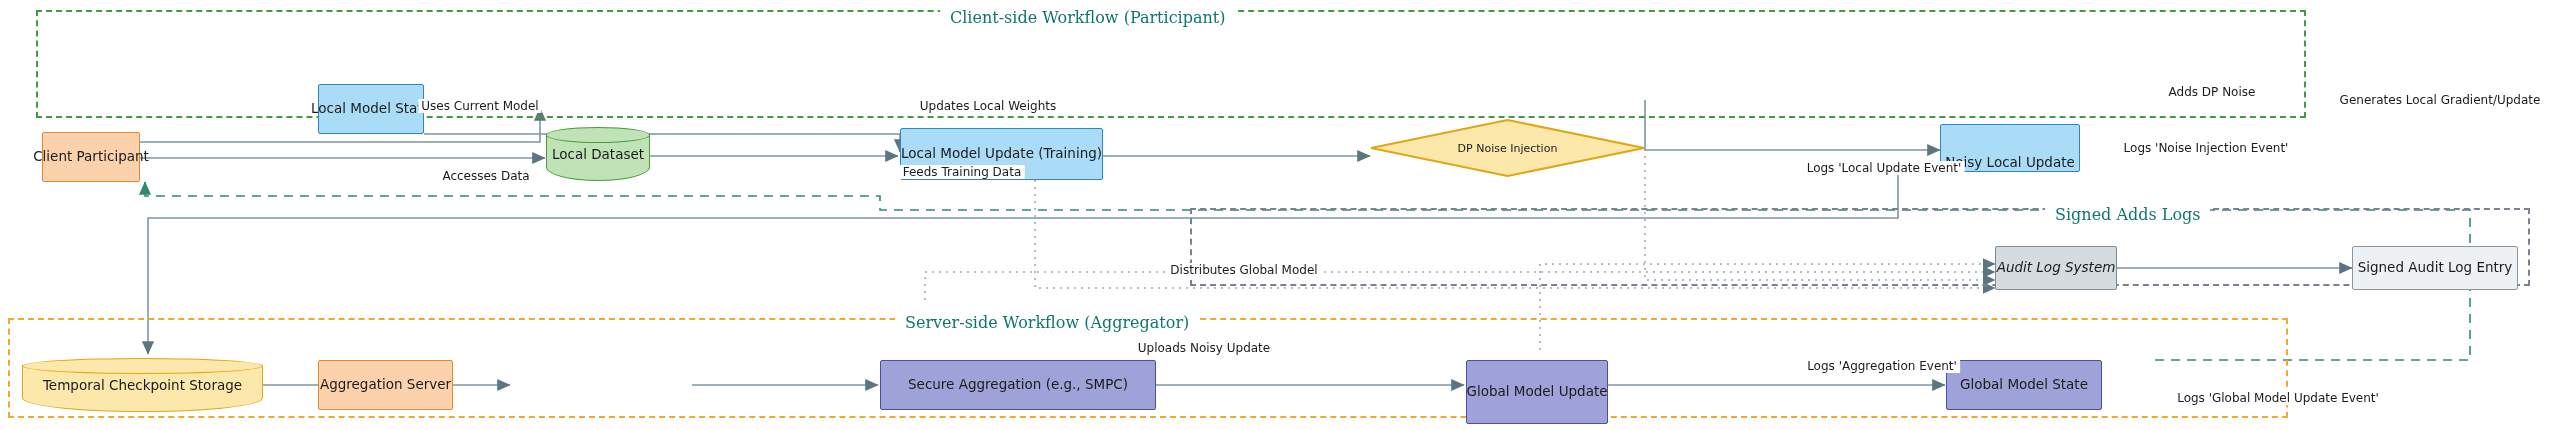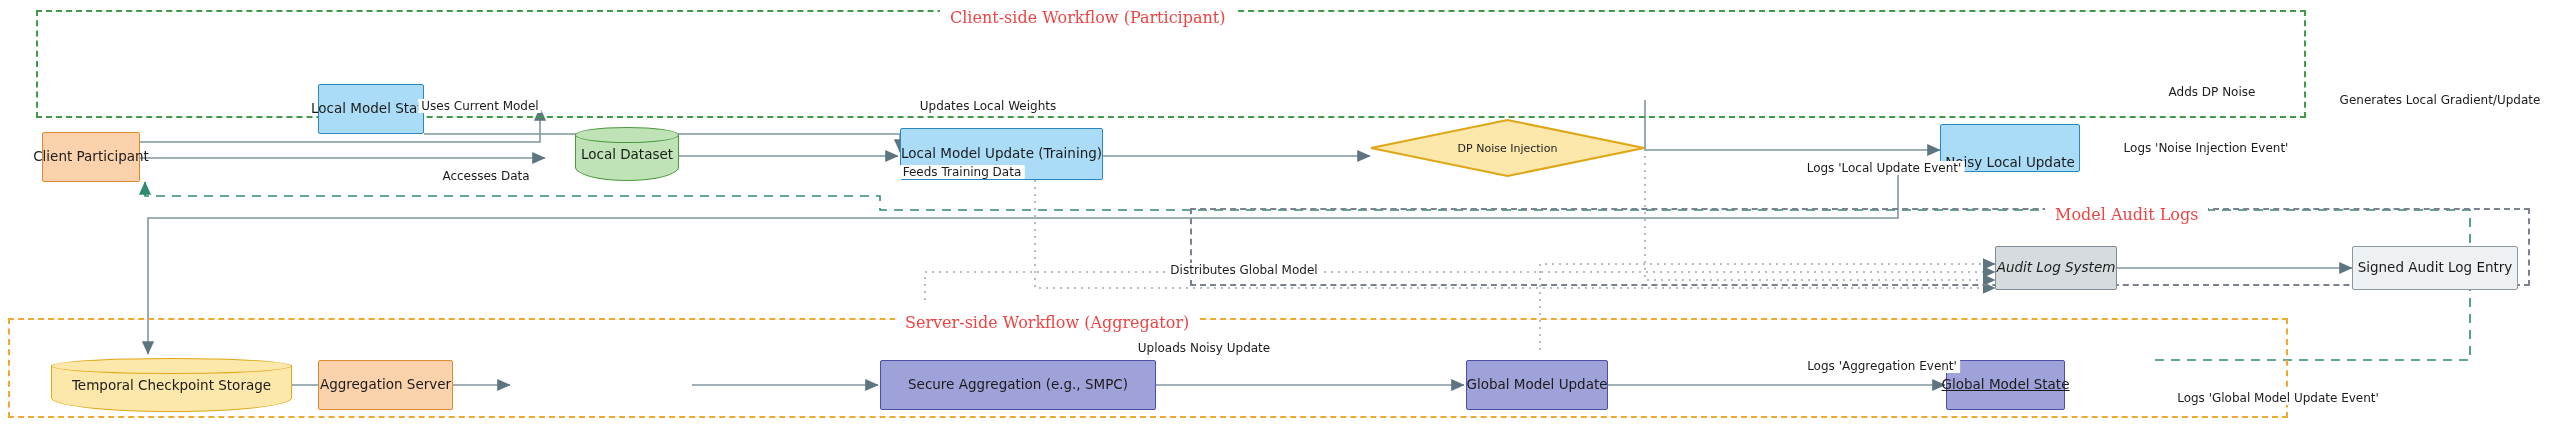--- a/index.html
+++ b/index.html
@@ -12,40 +12,40 @@
   svg#wires{position:absolute;left:0;top:0;width:2560px;height:430px;pointer-events:none;}
 
   
   .cluster{position:absolute;box-sizing:border-box;background:transparent;}
   .cluster.client{border:2.5px dashed #3f9b46;}
   .cluster.server{border:2.5px dashed #f0a830;}
   .cluster.audit{border:2.5px dashed #7a8190;}
   .cluster-title{
     position:absolute;
     font-family:"DejaVu Serif", serif;
-    font-size:16px;color:#ef4444;
+    font-size:16px;color:#0f766e;
     background:#fff;padding:0 10px;white-space:nowrap;
   }
 
   
   .node{
     position:absolute;box-sizing:border-box;
     display:flex;align-items:center;justify-content:center;
     text-align:center;line-height:1.15;
     font-size:13.5px;color:#1b1b1b;
     white-space:nowrap;
   }
   .node.rect{border-radius:2px;}
   .n-blue{background:#aadcf7;border:1.6px solid #2d86c4;}
   .n-orange{background:#fbd2ac;border:1.6px solid #e08a2e;}
   .n-purple{background:#9fa2d8;border:1.6px solid #4c4fa8;}
   .n-grey{background:#d5dbdf;border:1.6px solid #7f8c96;font-style:italic;}
 
   
-  .cyl{position:absolute;box-sizing:border-box;margin-left:29px;}
+  .cyl{position:absolute;box-sizing:border-box;}
   .cyl .body{
     position:absolute;left:0;right:0;top:7px;bottom:0;
     border-left:1.6px solid var(--stroke);
     border-right:1.6px solid var(--stroke);
     border-bottom:1.6px solid var(--stroke);
     background:var(--fill);
     border-radius:0 0 50% 50% / 0 0 14px 14px;
   }
   .cyl .lid{
     position:absolute;left:0;right:0;top:0;height:14px;
@@ -123,21 +123,21 @@
       <path d="M1645,100 L1645,280 L1995,280" marker-end="url(#arr)"></path>
       <path d="M925,300 L925,272 L1995,272" marker-end="url(#arr)"></path>
       <path d="M1540,350 L1540,264 L1995,264" marker-end="url(#arr)"></path>
     </g>
   </svg>
 
   <div class="cluster client" style="left:36px;top:10px;width:2270px;height:108px;"></div>
   <div class="cluster-title" style="left:940px;top:8px;">Client-side Workflow (Participant)</div>
 
   <div class="cluster audit" style="left:1190px;top:208px;width:1340px;height:78px;"></div>
-  <div class="cluster-title" style="left:2045px;top:205px;">Model Audit Logs</div>
+  <div class="cluster-title" style="left:2045px;top:205px;">Signed Adds Logs</div>
 
   <div class="cluster server" style="left:8px;top:318px;width:2280px;height:100px;"></div>
   <div class="cluster-title" style="left:895px;top:313px;">Server-side Workflow (Aggregator)</div>
 
   <div class="node rect n-orange" style="left:42px;top:132px;width:98px;height:50px;">
     <span>Client Participant</span>
   </div>
 
   <div class="cyl cyl-green" style="left:546px;top:127px;width:104px;height:54px;">
     <div class="body"></div>
@@ -171,25 +171,25 @@
   </div>
 
   <div class="node rect n-orange" style="left:318px;top:360px;width:135px;height:50px;">
     <span>Aggregation Server</span>
   </div>
 
   <div class="node rect n-purple" style="left:880px;top:360px;width:276px;height:50px;">
     <span>Secure Aggregation (e.g., SMPC)</span>
   </div>
 
-  <div class="node rect n-purple" style="left:1466px;top:360px;width:142px;height:50px;">
+  <div class="node rect n-purple" style="left:1466px;top:360px;width:142px;height:64px;">
     <span>Global Model Update</span>
   </div>
 
-  <div class="node rect n-purple" style="left:1946px;top:360px;width:119px;height:50px;text-decoration:underline;">
+  <div class="node rect n-purple" style="left:1946px;top:360px;width:156px;height:50px;">
     <span>Global Model State</span>
   </div>
 
   <div class="node rect n-grey" style="left:1995px;top:246px;width:122px;height:44px;">
     <span>Audit Log System</span>
   </div>
 
   <div class="node rect" style="left:2352px;top:246px;width:166px;height:44px;background:#eef1f3;border:1.6px solid #8d979e;">
     <span>Signed Audit Log Entry</span>
   </div>

